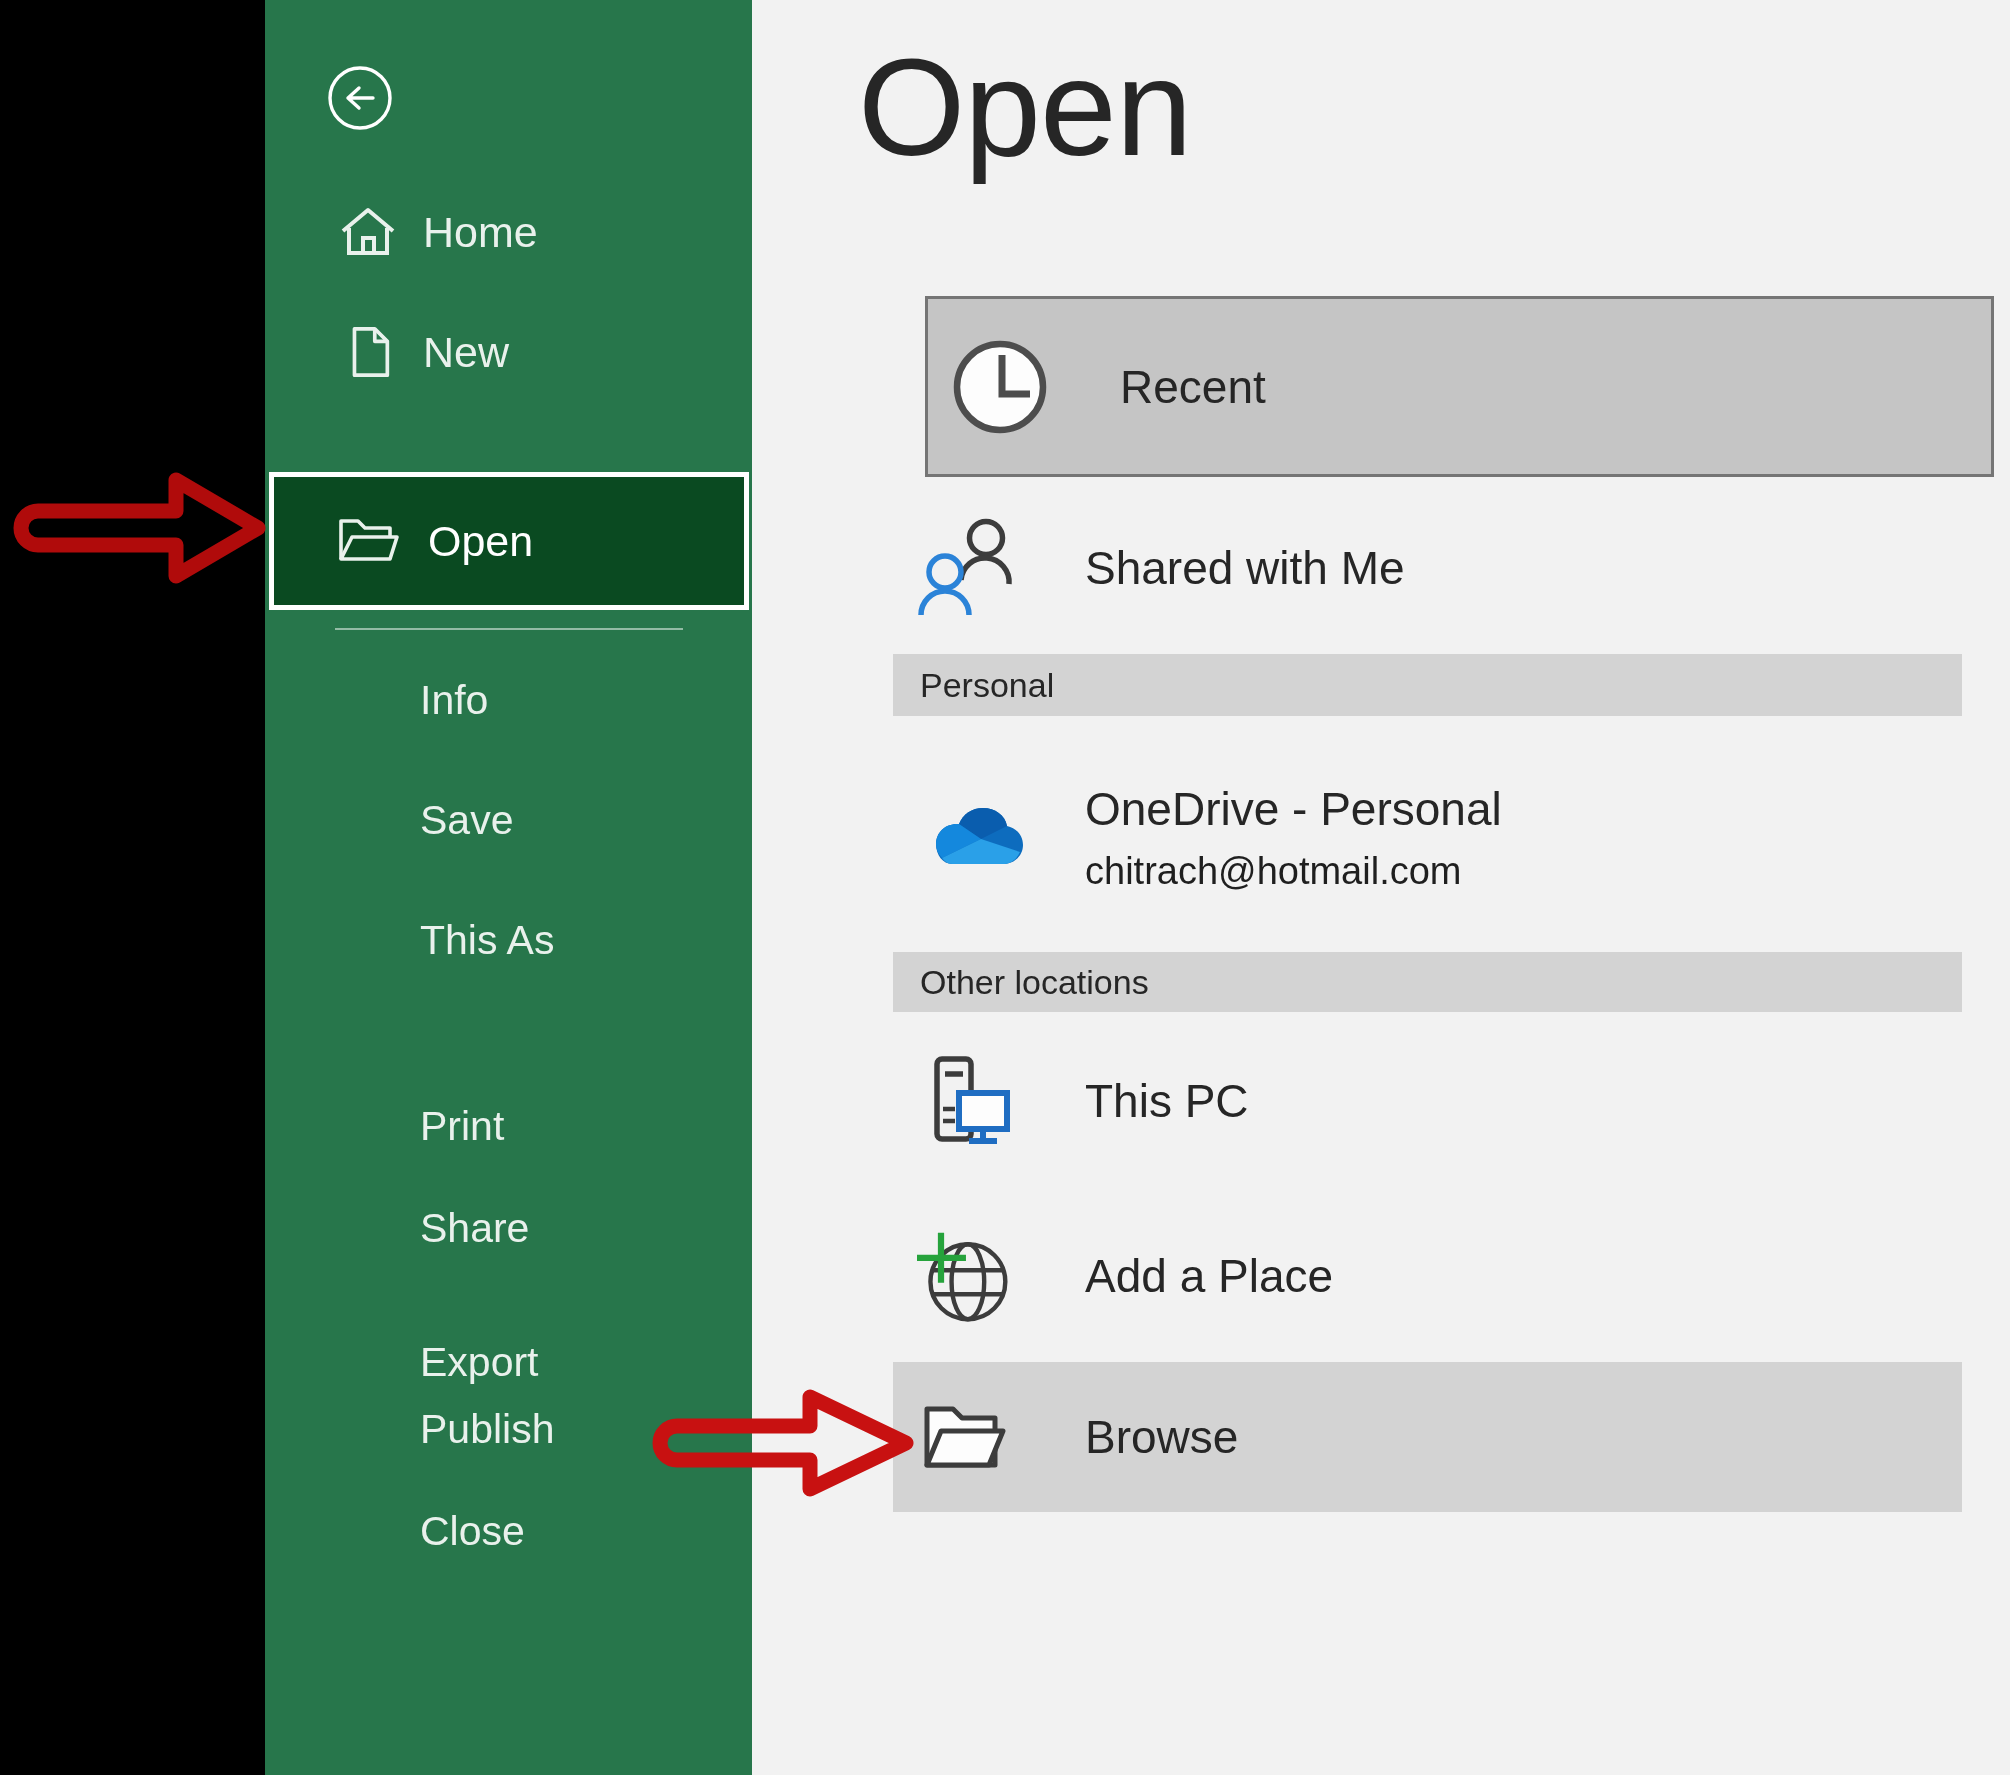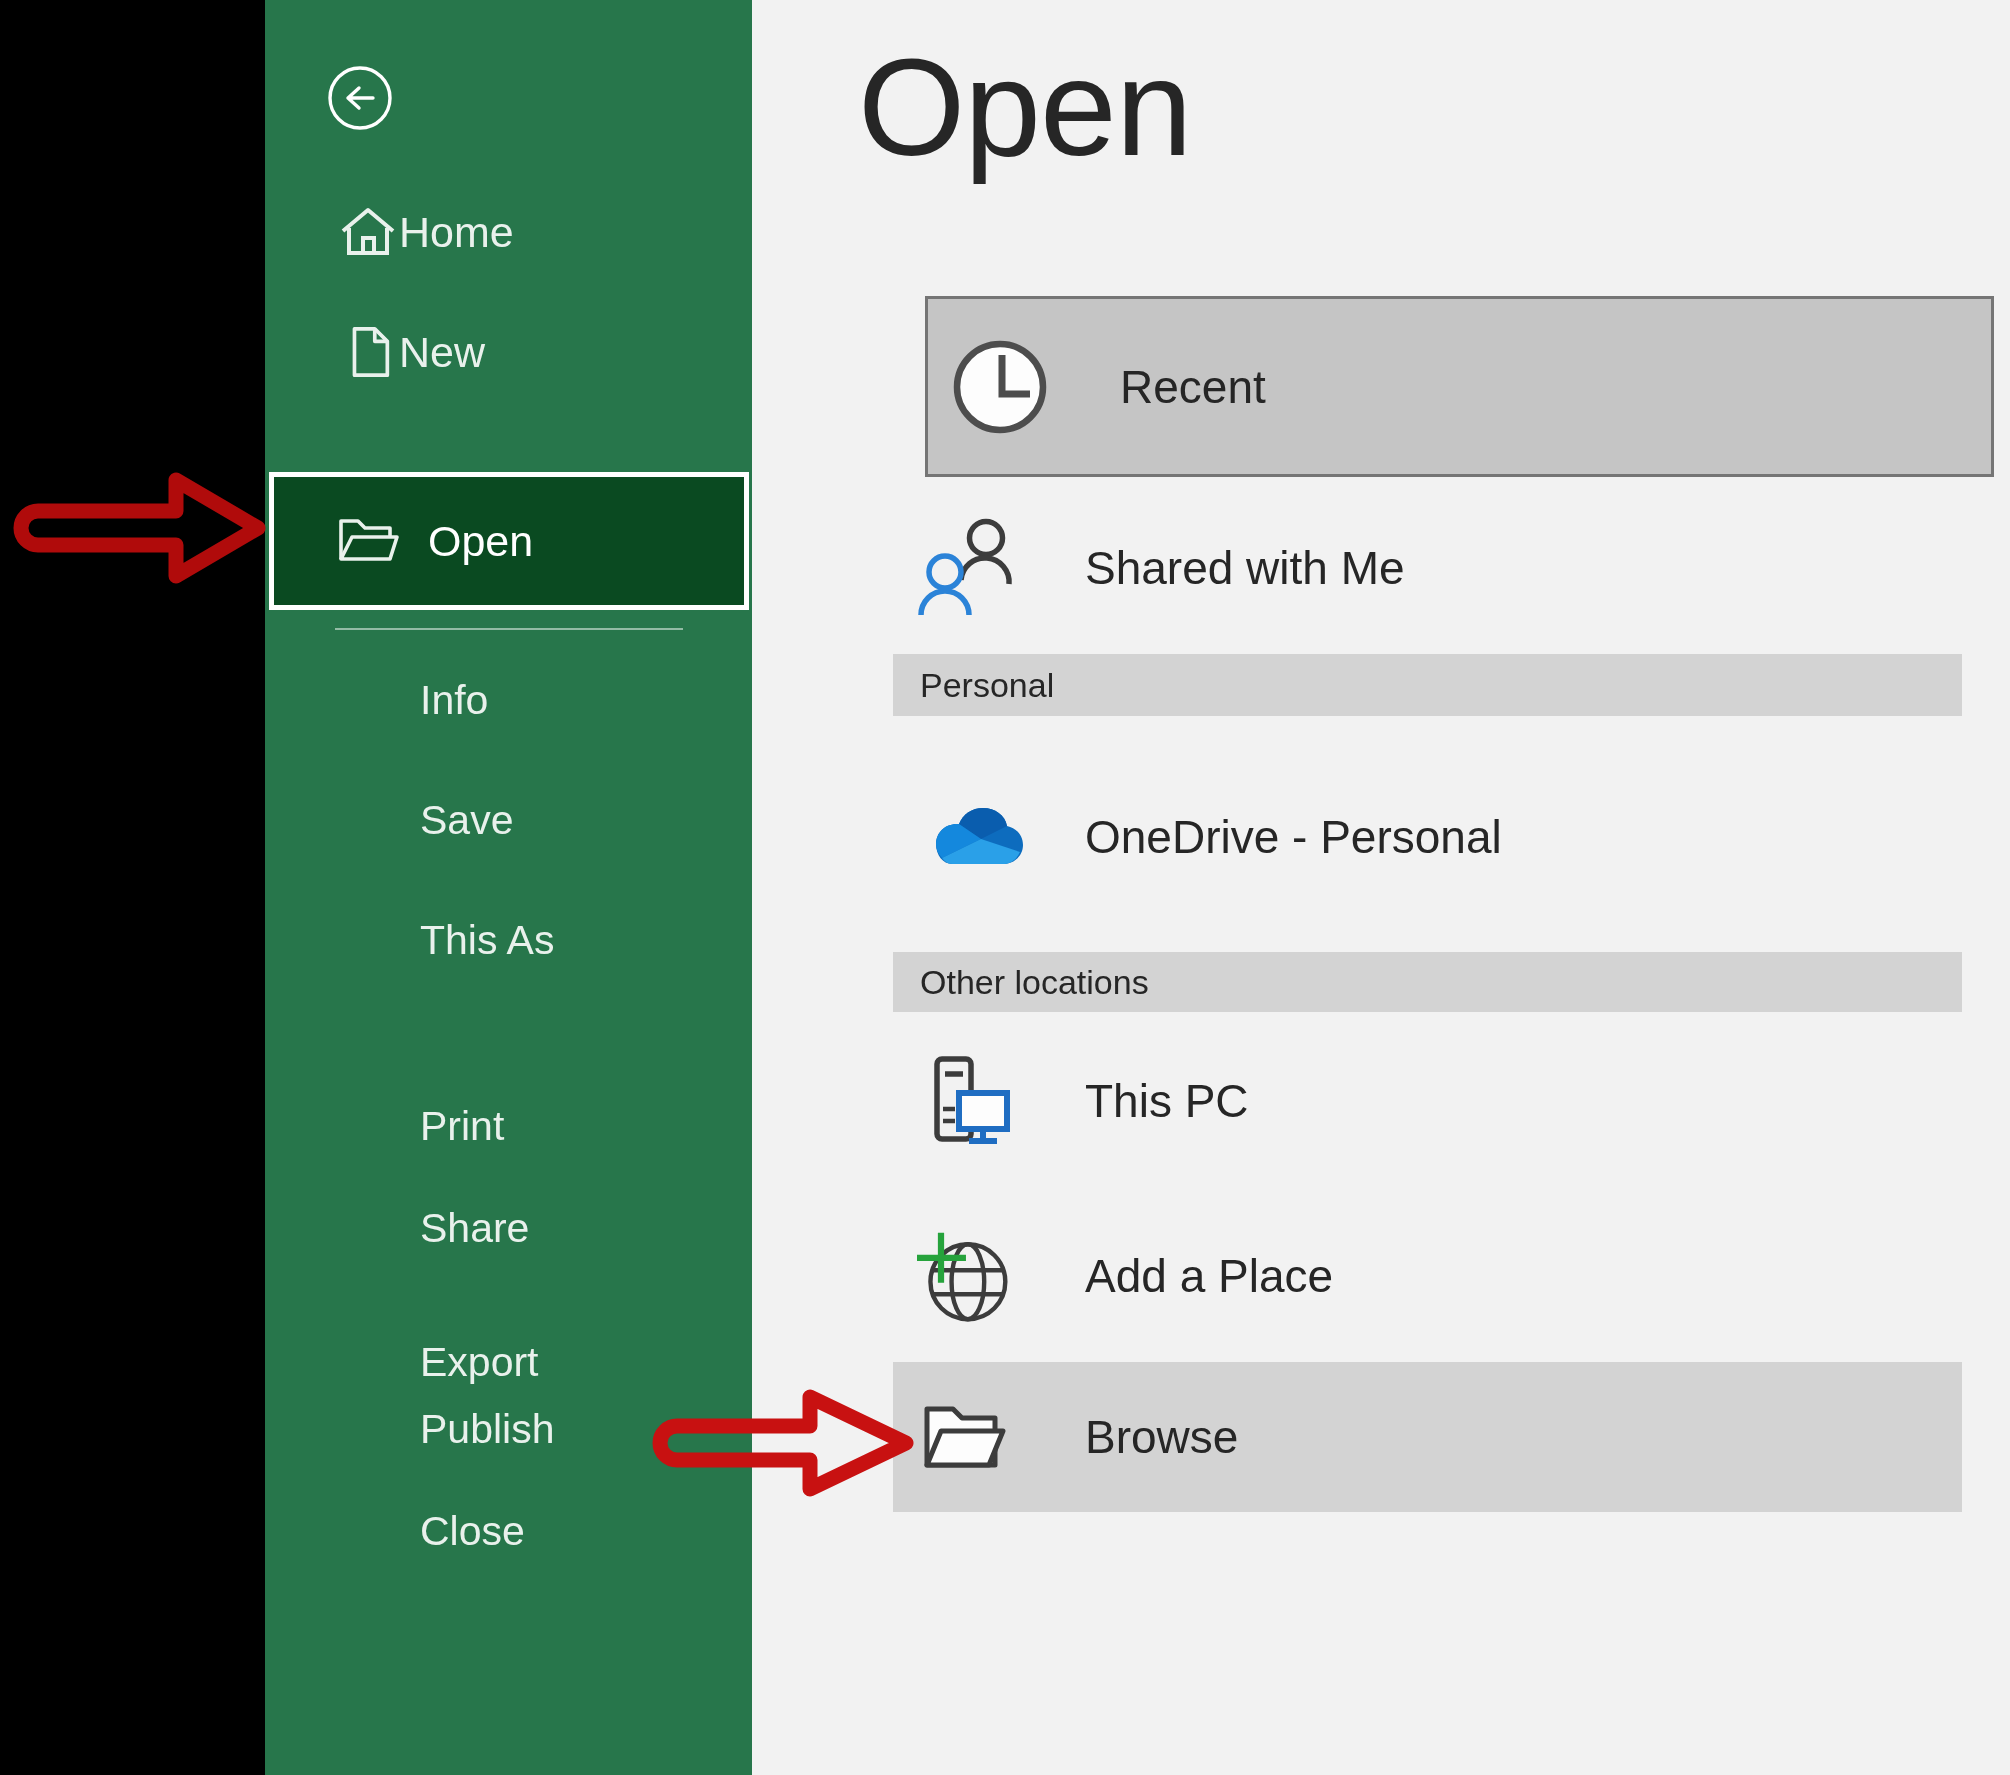--- a/index.html
+++ b/index.html
@@ -17,21 +17,21 @@
   }
   html,body{margin:0;padding:0;background:#000;}
   .stage{position:relative;width:2010px;height:1775px;background:#000;overflow:hidden;
          font-family:"Liberation Sans", sans-serif; -webkit-font-smoothing:antialiased;}
   .main-bg{position:absolute;left:752px;top:0;width:1258px;height:1775px;background:var(--main-bg);}
   
   .sidebar{position:absolute;left:265px;top:0;width:487px;height:1775px;background:var(--green);}
   .back-btn{position:absolute;left:61px;top:64px;width:68px;height:68px;cursor:pointer;}
   .side-item{position:absolute;left:0;width:100%;height:110px;display:flex;align-items:center;cursor:pointer;}
   .side-item .s-ic{width:62px;height:62px;margin-left:72px;flex:0 0 auto;display:flex;align-items:center;justify-content:center;}
-  .side-item .s-lbl{font-size:43px;color:var(--side-ink);}
+  .side-item .s-lbl{margin-left:24px;font-size:43px;color:var(--side-ink);}
   .open-box{position:absolute;left:4px;top:472px;width:480px;height:138px;background:var(--green-dark);
             border:5px solid #fff;box-sizing:border-box;display:flex;align-items:center;cursor:pointer;}
   .open-box .s-ic{width:66px;height:56px;margin-left:62px;flex:0 0 auto;}
   .open-box .s-lbl{margin-left:26px;font-size:43px;color:#fff;}
   .side-divider{position:absolute;left:70px;top:628px;width:348px;height:2px;background:rgba(255,255,255,.5);}
   .menu-item{position:absolute;left:155px;transform:translateY(-50%);font-size:41px;color:var(--side-ink);cursor:pointer;white-space:nowrap;}
   
   .page-title{position:absolute;left:858px;top:28px;font-size:138px;font-weight:300;color:var(--ink);letter-spacing:-1px;}
   .place{position:absolute;left:893px;width:1069px;box-sizing:border-box;cursor:pointer;}
   .place .ic{position:absolute;left:24px;top:50%;transform:translateY(-50%);width:96px;height:100px;
@@ -147,20 +147,21 @@
     <span class="ic">
       <svg width="100" height="68" viewBox="0 0 100 66">
         <path d="M25 60 H76 C88 60 96 51 96 41 C96 31 89 24 80 22 C78 11 68 4 56 4 C45 4 36 10 32 20 C19 19 9 28 9 40 C9 51 16 60 25 60 Z" fill="#0d6cbe"></path>
         <path d="M32 20 C36 10 45 4 56 4 C68 4 78 11 80 22 L54 35 Z" fill="#0a5dae"></path>
         <path d="M9 40 C9 28 19 19 32 20 L54 35 L15 54 C11 50 9 45 9 40 Z" fill="#1488dd"></path>
         <path d="M15 54 L54 35 L93 48 C90 55 84 60 76 60 L25 60 C21 60 17 57 15 54 Z" fill="#2aa0e8"></path>
       </svg>
     </span>
     <span class="od-text">
       <div class="od-title">OneDrive - Personal</div>
+      <div class="od-sub">chitrach@hotmail.com</div>
     </span>
   </div>
 
   <div class="band band-other">
     <span class="b-lbl">Other locations</span>
   </div>
 
   <div class="place row-thispc">
     <span class="ic">
       <svg width="100" height="100" viewBox="0 0 96 96">

